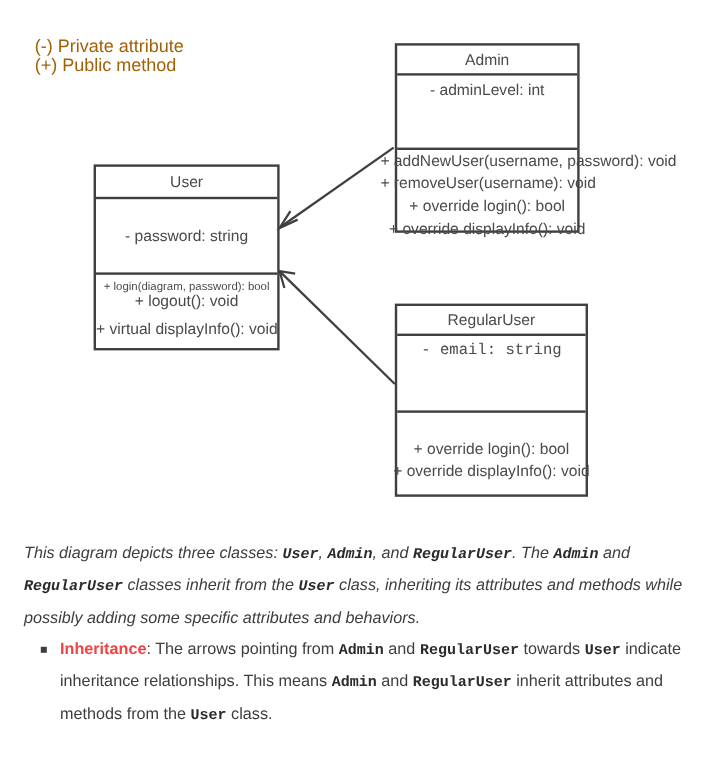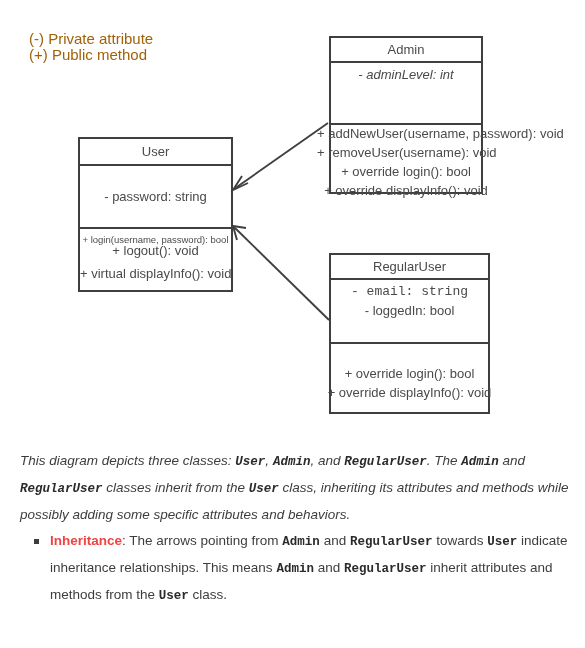--- a/index.html
+++ b/index.html
@@ -147,41 +147,40 @@
         <polyline points="246,228 233,226 237,240" stroke-linejoin="miter"></polyline>
       </g>
     </g>
   </svg>
 
   <div class="uml-class" style="left:78px; top:137px; width:155px; height:155px;">
     <div class="uml-title" style="top:5px;">User</div>
     <div class="uml-sep" style="top:25px;"></div>
     <div class="uml-line" style="top:50px;">- password: string</div>
     <div class="uml-sep" style="top:88px;"></div>
-    <div class="uml-line tiny overflow" style="top:95px;">+ login(username, password): bool</div>
+    <div class="uml-line tiny overflow" style="top:95px;">+ login(diagram, password): bool</div>
     <div class="uml-line" style="top:104px;">+ logout(): void</div>
     <div class="uml-line" style="top:127px;">+ virtual displayInfo(): void</div>
   </div>
 
   <div class="uml-class" style="left:329px; top:36px; width:154px; height:158px;">
     <div class="uml-title" style="top:4px;">Admin</div>
     <div class="uml-sep" style="top:23px;"></div>
-    <div class="uml-line" style="top:29px;font-style:italic;">- adminLevel: int</div>
+    <div class="uml-line" style="top:29px;">- adminLevel: int</div>
     <div class="uml-sep" style="top:85px;"></div>
     <div class="uml-line overflow" style="top:88px;">+ addNewUser(username, password): void</div>
     <div class="uml-line overflow" style="top:107px;">+ removeUser(username): void</div>
     <div class="uml-line overflow" style="top:126px;">+ override login(): bool</div>
     <div class="uml-line overflow" style="top:145px;">+ override displayInfo(): void</div>
   </div>
 
   <div class="uml-class" style="left:329px; top:253px; width:161px; height:161px;">
     <div class="uml-title" style="top:4px;">RegularUser</div>
     <div class="uml-sep" style="top:23px;"></div>
     <div class="uml-line" style="top:29px;font-family:Liberation Mono, monospace;">- email: string</div>
-    <div class="uml-line" style="top:48px;">- loggedIn: bool</div>
     <div class="uml-sep" style="top:87px;"></div>
     <div class="uml-line overflow" style="top:111px;">+ override login(): bool</div>
     <div class="uml-line overflow" style="top:130px;">+ override displayInfo(): void</div>
   </div>
 
 </div>
 
 <div id="caption">
   <p>
     <span>This diagram depicts three classes: </span><span class="mono">User</span><span>, </span><span class="mono">Admin</span><span>, and </span><span class="mono">RegularUser</span><span>. The </span><span class="mono">Admin</span><span> and </span><span class="mono">RegularUser</span><span> classes inherit from the </span><span class="mono">User</span><span> class, inheriting its attributes and methods while possibly adding some specific attributes and behaviors.</span>

